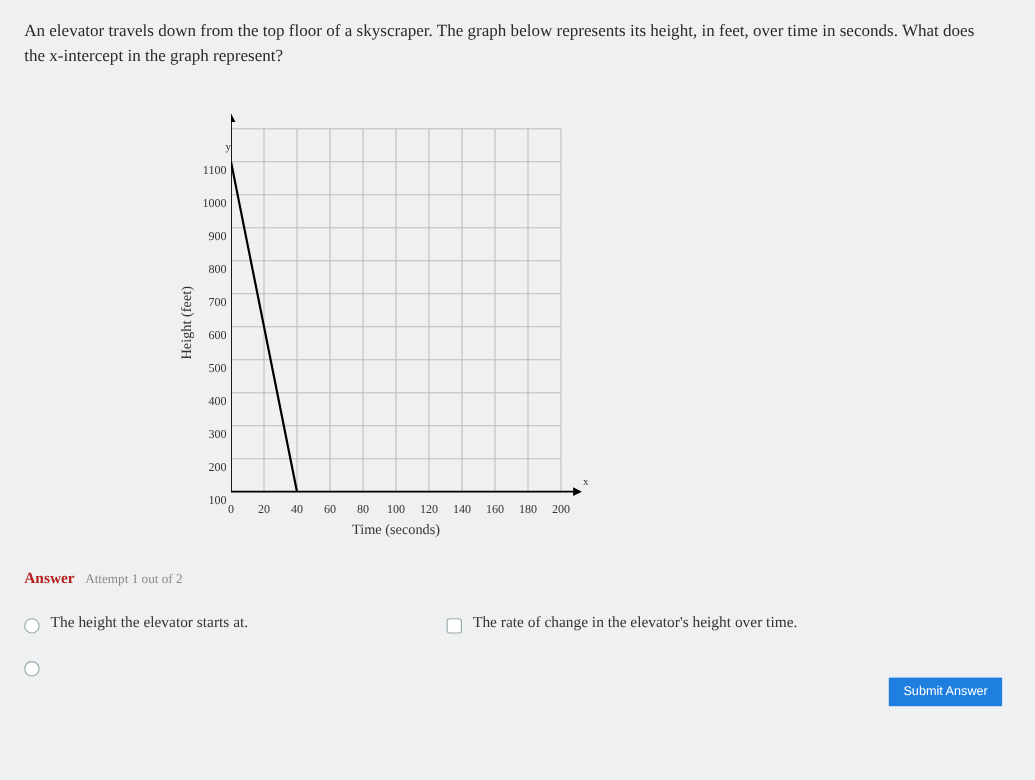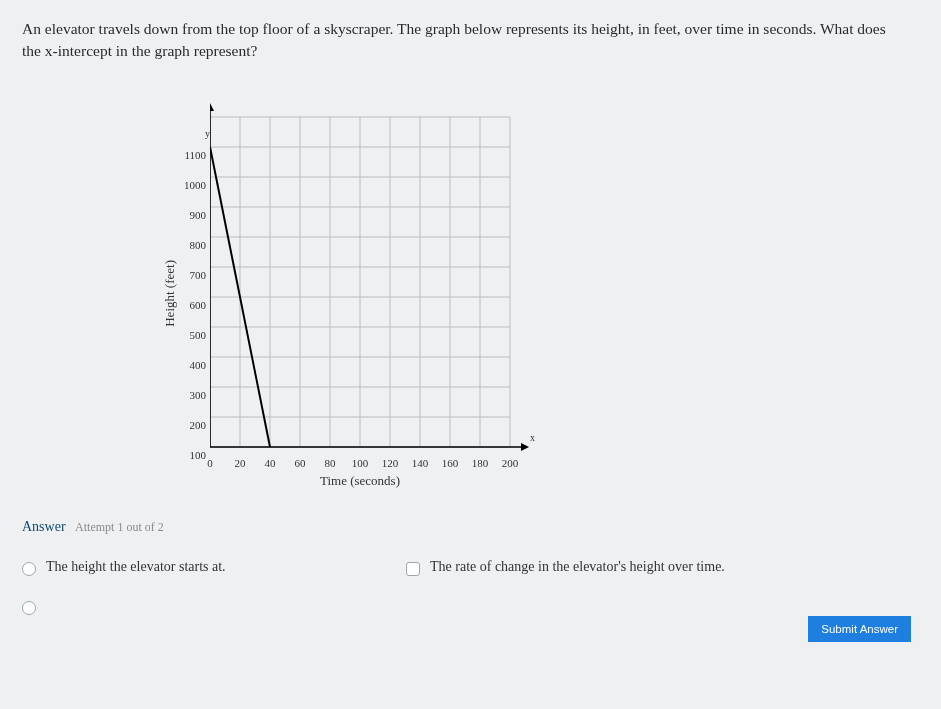--- a/index.html
+++ b/index.html
@@ -64,21 +64,21 @@
     text-align: center;
     font-size: 13px;
     margin-top: 4px;
     color: #333;
     font-family: Liberation Serif, serif;
   }
   .answer-header {
     margin-top: 22px;
     font-size: 14px;
   }
-  .answer-header .bold { font-weight: normal; color: #0c4a6e; }
+  .answer-header .bold { font-weight: bold; color: #b91c1c; }
   .answer-header .sub { color: #8a8a8a; font-size: 12px; margin-left: 6px; text-align: center;}
   .options {
     display: grid;
     grid-template-columns: 360px 360px;
     column-gap: 24px;
     row-gap: 22px;
     margin-top: 24px;
     font-size: 14px;
     color: #333;
   }

